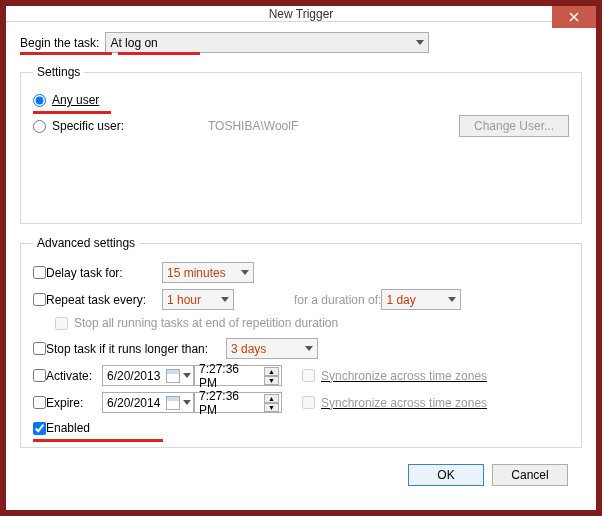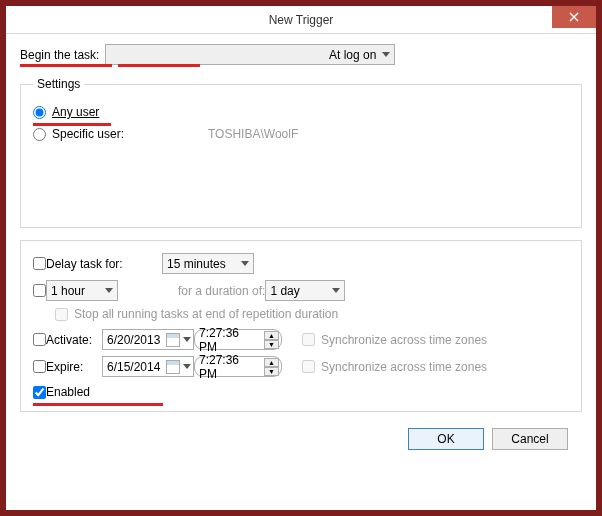--- a/index.html
+++ b/index.html
@@ -25,21 +25,21 @@
   .select {
     height: 21px; border: 1px solid #adadad; background: #efefef;
     padding: 0 4px; display: flex; align-items: center; justify-content: space-between;
     cursor: pointer;
   }
   .select .chev { margin-left: 6px; }
   .combo {
     height: 21px; border: 1px solid #adadad; background: #fff;
     padding: 0 4px; display: flex; align-items: center; justify-content: space-between;
   }
-  .combo.disabled, .select.disabled { color: #000000; background: #f5f5f5; }
+  .combo.disabled, .select.disabled { color: #c2410c; background: #f5f5f5; }
   .chev {
     width: 0; height: 0; border-left: 4px solid transparent;
     border-right: 4px solid transparent; border-top: 5px solid #555;
   }
   fieldset {
     border: 1px solid #d8d8d8; margin: 6px 0; padding: 10px 12px 12px 12px;
   }
   legend { padding: 0 4px; color: #000; }
   .radio-row, .check-row { display: flex; align-items: center; gap: 6px; margin: 4px 0; }
   input[type=radio], input[type=checkbox] { margin: 0; width: 13px; height: 13px; }
@@ -53,27 +53,27 @@
   .btn.primary { border: 1px solid #3b82c4; background: #eaf3fb; }
   .date-combo, .time-spin {
     height: 21px; border: 1px solid #adadad; background: #fff;
     display: inline-flex; align-items: center; padding: 0 2px 0 4px; color: #000000;
   }
   .date-combo { width: 92px; justify-content: space-between; }
   .date-icon {
     width: 14px; height: 14px; border: 1px solid #aaa; margin-left: 4px;
     background: linear-gradient(#cde 0 30%, #fff 30% 100%);
   }
-  .time-spin { width: 88px; justify-content: space-between; border-radius: 9px; }
+  .time-spin { width: 88px; justify-content: space-between; }
   .spin-btns { display: flex; flex-direction: column; margin-left: 4px; }
   .spin-btns span {
     width: 15px; height: 9px; border: 1px solid #adadad; background: #efefef;
     display: flex; align-items: center; justify-content: center; font-size: 7px; line-height: 7px;
   }
-  .sync-cell { display: flex; align-items: center; gap: 6px; }
+  .sync-cell { display: flex; align-items: center; gap: 6px; text-decoration: underline; }
   .underline-red {
     position: absolute; height: 3px; background: #d22; pointer-events: none;
   }
   .footer {
     display: flex; justify-content: flex-end; gap: 8px; padding: 10px 14px 12px 0;
     border-top: none;
   }
   .rel { position: relative; }
   .flex1 { flex: 1; }
   .indent { margin-left: 22px; }
@@ -92,21 +92,21 @@
           <line x1="1" y1="1" x2="9" y2="9"></line>
           <line x1="9" y1="1" x2="1" y2="9"></line>
         </svg>
     </div>
   </div>
 
   <div class="body">
 
     <div class="row rel">
       <span class="label">Begin the task:</span>
-      <div class="select" style="width:290px;justify-content:flex-end;">
+      <div class="select" style="width:324px;">
         <span>At log on</span>
         <span class="chev"></span>
       </div>
       <div class="underline-red" style="left:0; top:20px; width:92px;"></div>
       <div class="underline-red" style="left:98px; top:20px; width:82px;"></div>
     </div>
 
     <fieldset>
       <legend>Settings</legend>
 
@@ -114,54 +114,67 @@
         <input type="radio" checked="" style="">
         <span>Any user</span>
         <div class="underline-red" style="left:0; top:18px; width:78px;"></div>
       </div>
 
       <div class="radio-row" style="margin-top:8px; align-items: center;">
         <input type="radio" style="">
         <span style="width:84px;">Specific user:</span>
         <span class="disabled-text" style="margin-left:66px;">TOSHIBA\WoolF</span>
         <div class="flex1"></div>
+        <div class="btn disabled" style="min-width:110px;">
+          <span>Change User...</span>
+        </div>
       </div>
 
       <div style="height:70px;"></div>
     </fieldset>
 
     <fieldset>
+      <legend>Advanced settings</legend>
 
       <div class="gap-row" style="margin:2px 0 6px 0;">
         <input type="checkbox" style="">
         <span style="width:116px;">Delay task for:</span>
         <div class="combo disabled" style="width:92px;">
           <span>15 minutes</span>
           <span class="chev"></span>
         </div>
       </div>
 
       <div class="gap-row" style="margin-bottom:6px;">
         <input type="checkbox" style="">
+        <span style="width:116px;">Repeat task every:</span>
         <div class="combo disabled" style="width:72px;">
           <span>1 hour</span>
           <span class="chev"></span>
         </div>
         <span class="disabled-text" style="margin-left:60px;">for a duration of:</span>
         <div class="combo disabled" style="width:80px;">
           <span>1 day</span>
           <span class="chev"></span>
         </div>
       </div>
 
       <div class="muted-check indent" style="margin-bottom:8px;">
         <input type="checkbox" disabled="" style="">
         <span>Stop all running tasks at end of repetition duration</span>
       </div>
 
+      <div class="gap-row" style="margin-bottom:6px;">
+        <input type="checkbox" style="">
+        <span style="width:180px;">Stop task if it runs longer than:</span>
+        <div class="combo disabled" style="width:92px;">
+          <span>3 days</span>
+          <span class="chev"></span>
+        </div>
+      </div>
 
       <div class="gap-row" style="margin-bottom:6px;">
         <input type="checkbox" style="">
         <span style="width:56px;">Activate:</span>
         <div class="date-combo">
           <span>6/20/2013</span>
           <span class="date-icon"></span>
           <span class="chev" style="margin-left:2px;"></span>
         </div>
         <div class="time-spin">
@@ -174,21 +187,21 @@
         <div class="sync-cell" style="margin-left:20px;">
           <input type="checkbox" disabled="" style="">
           <span class="disabled-text">Synchronize across time zones</span>
         </div>
       </div>
 
       <div class="gap-row" style="margin-bottom:8px;">
         <input type="checkbox" style="">
         <span style="width:56px;">Expire:</span>
         <div class="date-combo">
-          <span>6/15/2014</span>
+          <span>6/20/2014</span>
           <span class="date-icon"></span>
           <span class="chev" style="margin-left:2px;"></span>
         </div>
         <div class="time-spin">
           <span>7:27:36 PM</span>
           <span class="spin-btns">
               <span>▲</span>
               <span>▼</span>
             </span>
         </div>

